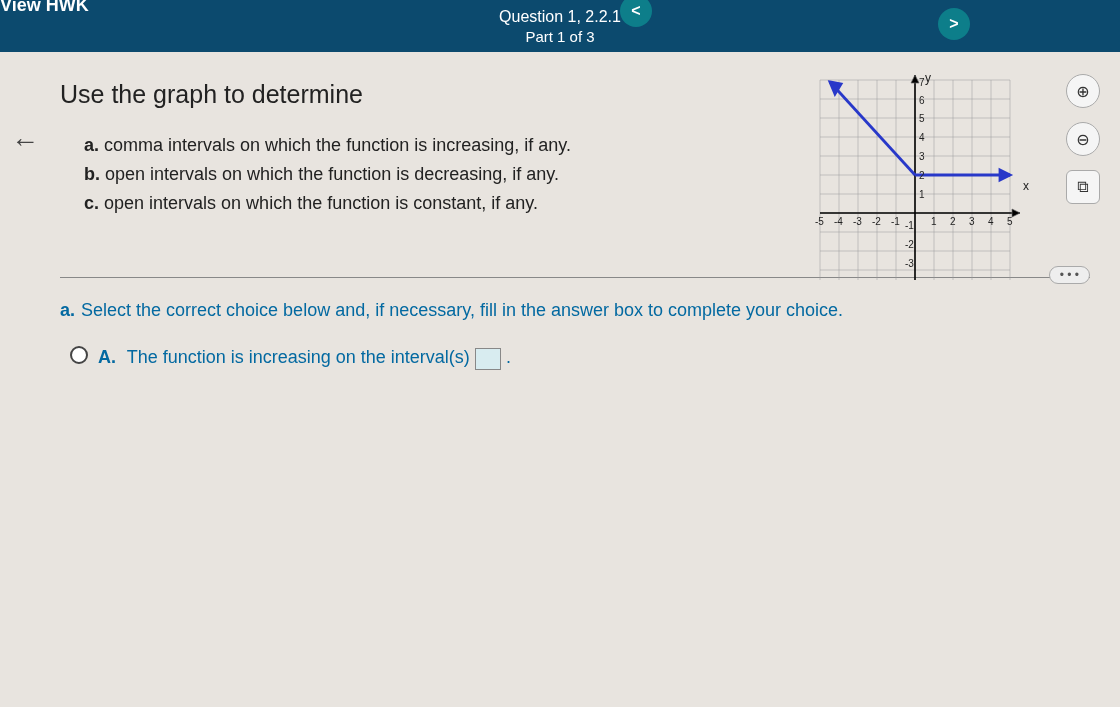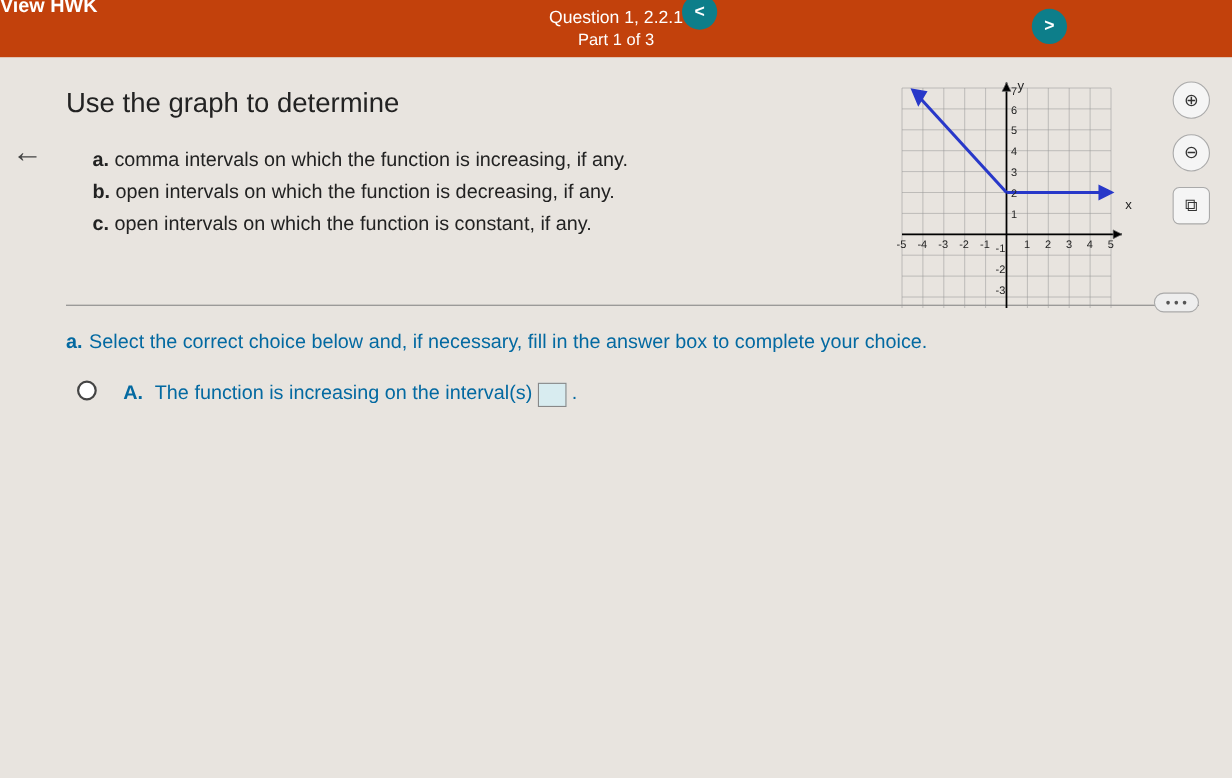--- a/index.html
+++ b/index.html
@@ -4,21 +4,21 @@
 <style>
 * { box-sizing: border-box; margin: 0; padding: 0; }
 body {
   font-family: Arial, Helvetica, sans-serif;
   background: #e8e4df;
   width: 1120px;
   height: 707px;
   overflow: hidden;
 }
 .header {
-  background: #c2410c;
+  background: #0c4a6e;
   color: #fff;
   height: 52px;
   display: flex;
   align-items: center;
   padding: 0 20px;
   position: relative;
 }
 .header-left {
   font-weight: bold;
   font-size: 18px;
@@ -125,21 +125,21 @@
   background: #eee;
   border: 1px solid #aaa;
   border-radius: 12px;
   padding: 1px 10px;
   font-size: 12px;
   color: #555;
   cursor: pointer;
 }
 .question-block { padding-top: 10px; font-size: 18px; color: #0369a1; }
 .q-intro { margin-bottom: 22px; }
-.choice-row { display: flex; align-items: flex-start; gap: 24px; margin-bottom: 14px; padding-left: 10px; }
+.choice-row { display: flex; align-items: flex-start; gap: 10px; margin-bottom: 14px; padding-left: 10px; }
 .radio {
   width: 18px; height: 18px; border: 2px solid #444; border-radius: 50%;
   flex-shrink: 0; margin-top: 3px; cursor: pointer; background: #fff;
 }
 .choice-body { flex: 1; line-height: 1.6; }
 .choice-label { font-weight: bold; margin-right: 6px; }
 .answer-box {
   display: inline-block;
   width: 26px; height: 22px;
   background: #d8ecf0;

